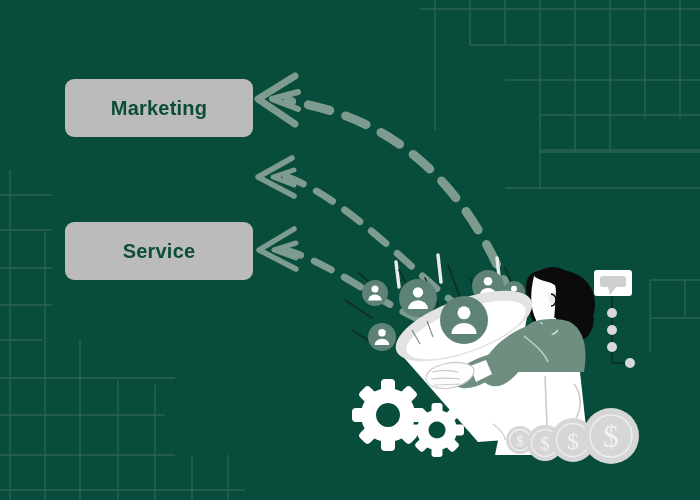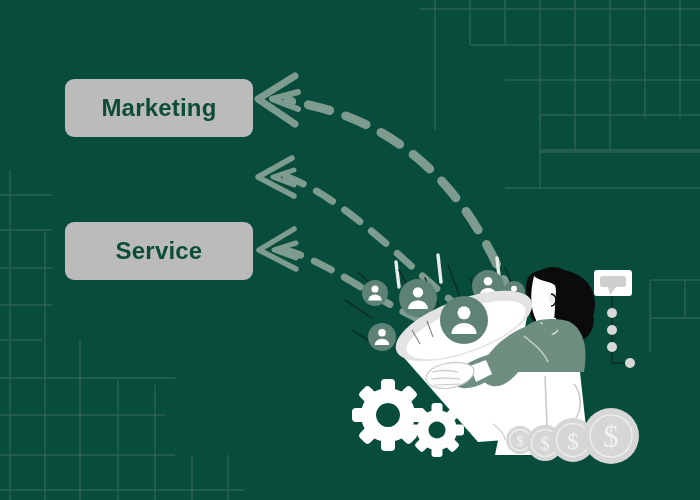--- a/index.html
+++ b/index.html
@@ -37,21 +37,21 @@
     height: 58px;
     background: #BBBBBB;
     border-radius: 9px;
     display: flex;
     align-items: center;
     justify-content: center;
     box-sizing: border-box;
   }
   .channel-label {
     font-family: "Liberation Sans", sans-serif;
-    font-size: 24px;
+    font-size: 20px;
     font-weight: bold;
     color: #0C4C39;
     letter-spacing: 0.2px;
     line-height: 1;
     white-space: nowrap;
   }
   #box-marketing { top: 79px; }
   #box-sales     { top: 150px; }
   #box-service   { top: 222px; }
 </style>

